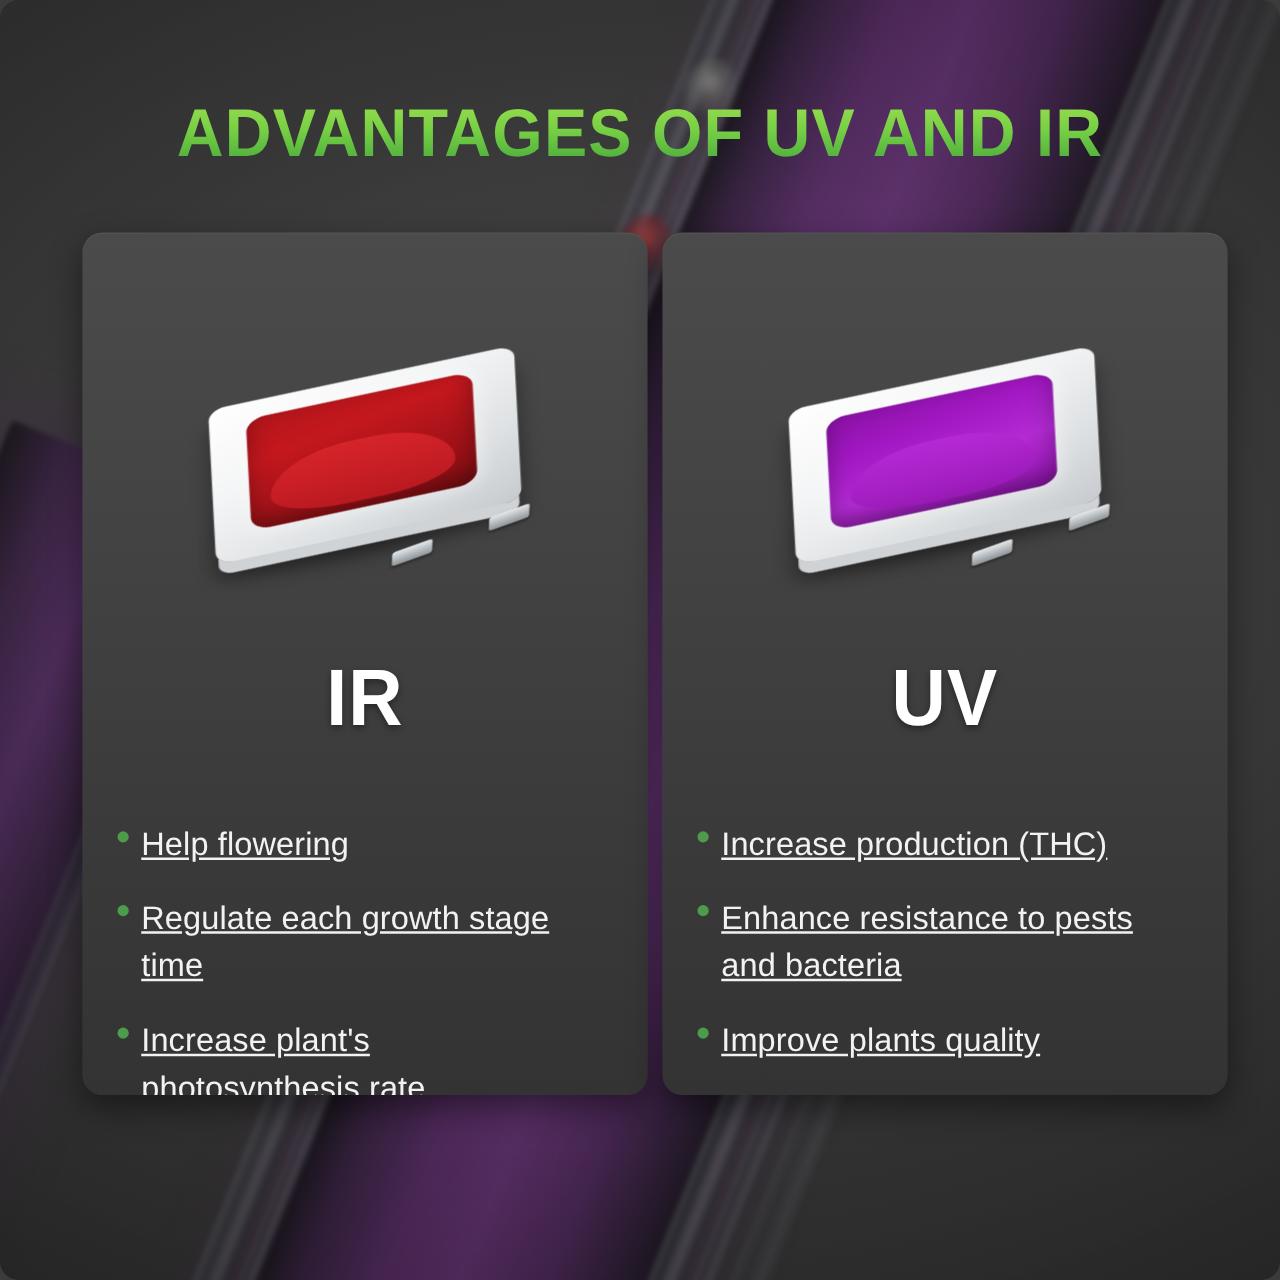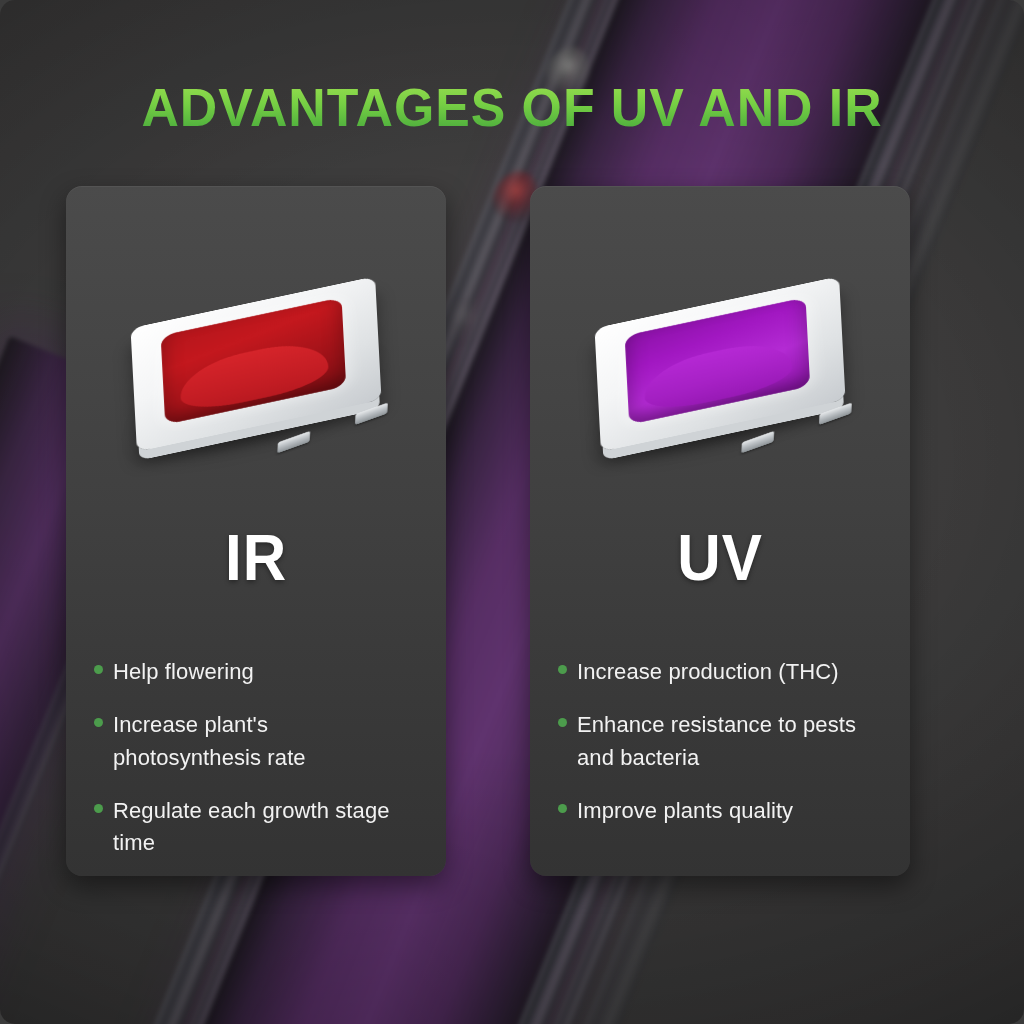--- a/index.html
+++ b/index.html
@@ -126,21 +126,21 @@
     color:transparent;
     -webkit-text-fill-color:transparent;
     text-shadow:none;
     z-index:5;
   }
 
   
   .card {
     position:absolute;
     top:186px;
-    width:380px;
+    width:452px;
     height:690px;
     border-radius:16px;
     background:linear-gradient(180deg,#4b4b4b 0%, #434343 35%, #3a3a3a 70%, #333333 100%);
     box-shadow:0 10px 26px rgba(0,0,0,0.45), 0 1px 0 rgba(255,255,255,0.05) inset;
     overflow:hidden;
     z-index:4;
   }
   #card-ir { left:66px; }
   #card-uv { left:530px; }
 
@@ -234,24 +234,25 @@
   }
   .dot {
     flex:0 0 auto;
     width:9px; height:9px;
     border-radius:50%;
     background:#4c9c4c;
     margin:9px 10px 0 0;
   }
   .bullet-text {
     color:#f2f2f2;
-    font-size:22px;
+    font-size:26px;
     line-height:1.47;
     letter-spacing:.1px;
     max-width:360px;
+    text-decoration:underline;
   }
 </style>
 </head>
 <body>
 
 <div id="stage">
 
   <div class="bgwrap">
     <div class="bar bar-main"></div>
     <div class="bar rail rail-a"></div>
@@ -292,25 +293,25 @@
       </div>
     </div>
     <div class="card-label">IR</div>
     <ul class="bullets">
       <li class="bullet">
         <span class="dot"></span>
         <span class="bullet-text">Help flowering</span>
       </li>
       <li class="bullet">
         <span class="dot"></span>
+        <span class="bullet-text">Regulate each growth stage time</span>
+      </li>
+      <li class="bullet">
+        <span class="dot"></span>
         <span class="bullet-text">Increase plant's photosynthesis rate</span>
-      </li>
-      <li class="bullet">
-        <span class="dot"></span>
-        <span class="bullet-text">Regulate each growth stage time</span>
       </li>
     </ul>
   </section>
 
   <section class="card" id="card-uv">
     <div class="led-stage">
       <div class="led-shadow"></div>
       <div class="led">
         <div class="led-body"></div>
         <div class="led-cavity uv">

